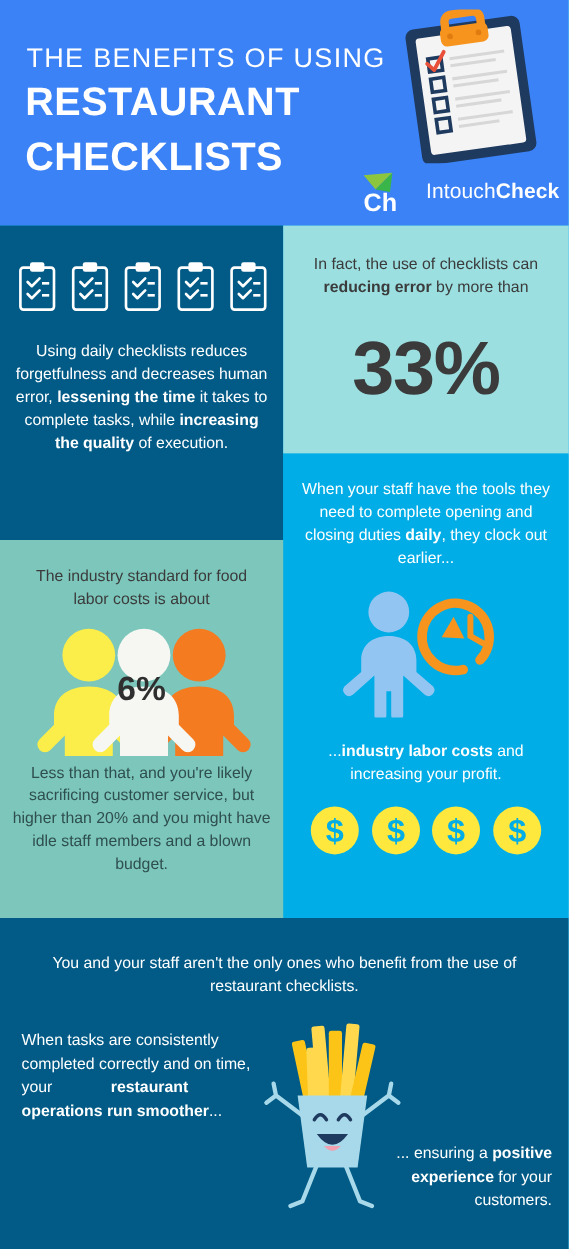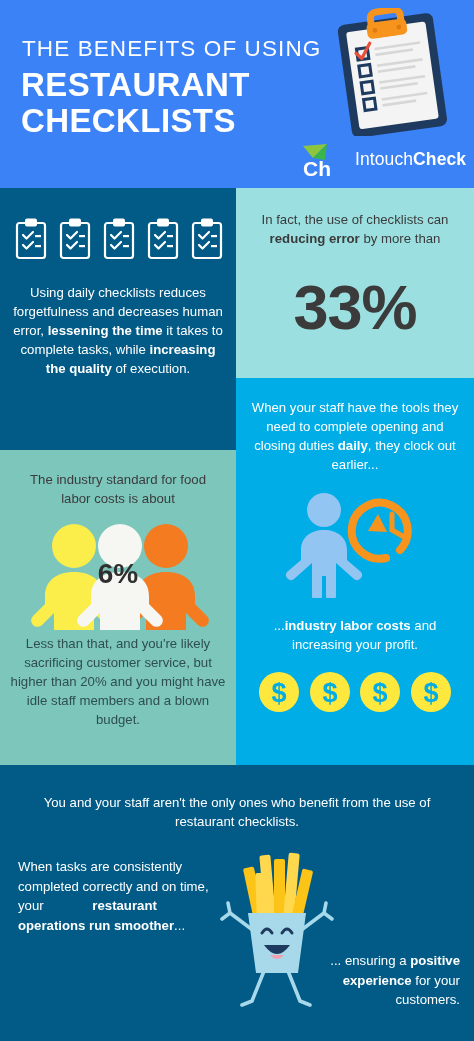--- a/index.html
+++ b/index.html
@@ -38,21 +38,21 @@
     position: absolute;
     left: 21px;
     font-size: 33px;
     letter-spacing: 0.4px;
     color: #ffffff;
     font-weight: bold;
     white-space: nowrap;
     line-height: 1;
   }
   .header-line1 { top: 68px; }
-  .header-line2 { top: 104px; text-align: center; }
+  .header-line2 { top: 114px; text-align: center; }
 
   .clipboard-art {
     position: absolute;
     left: 320px; top: 8px;
     width: 150px; height: 128px;
   }
 
   .logo-wrap {
     position: absolute;
     left: 299px; top: 140px;

